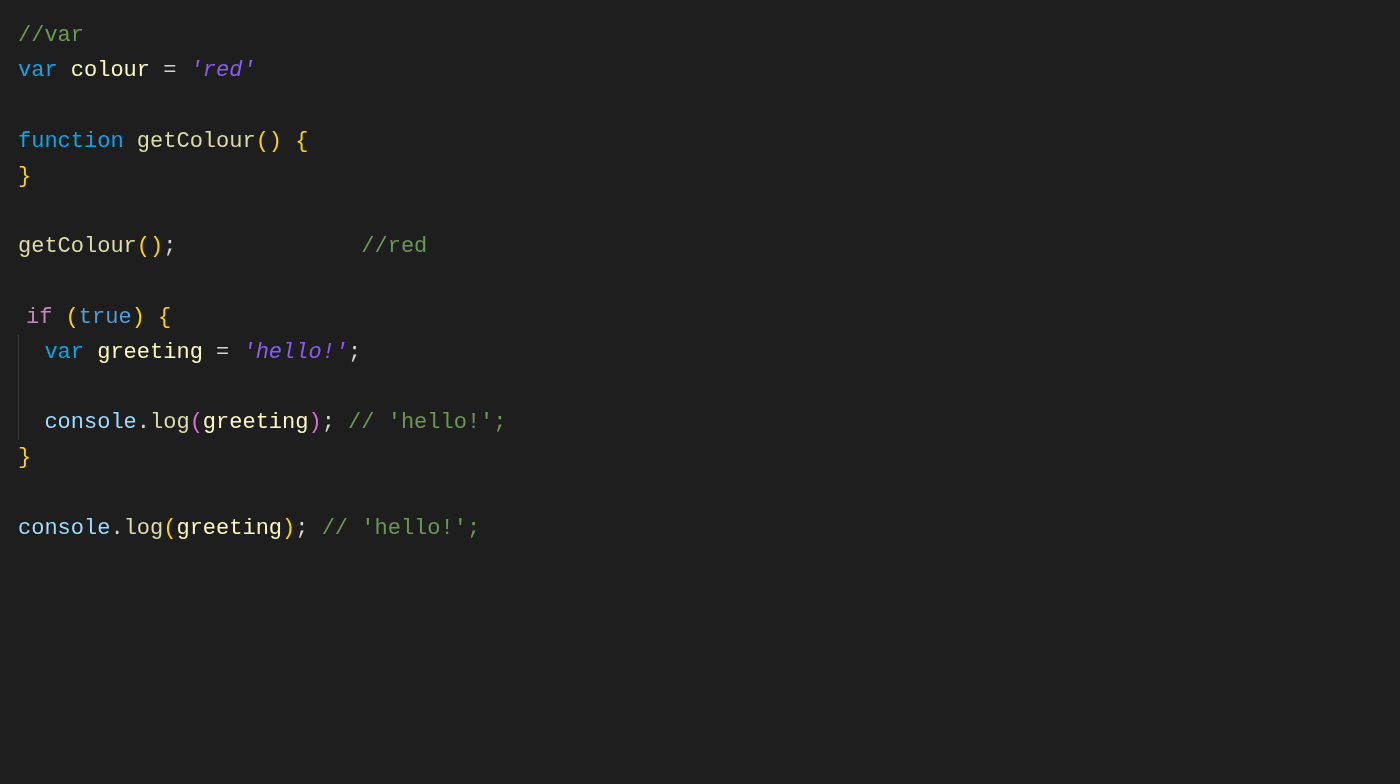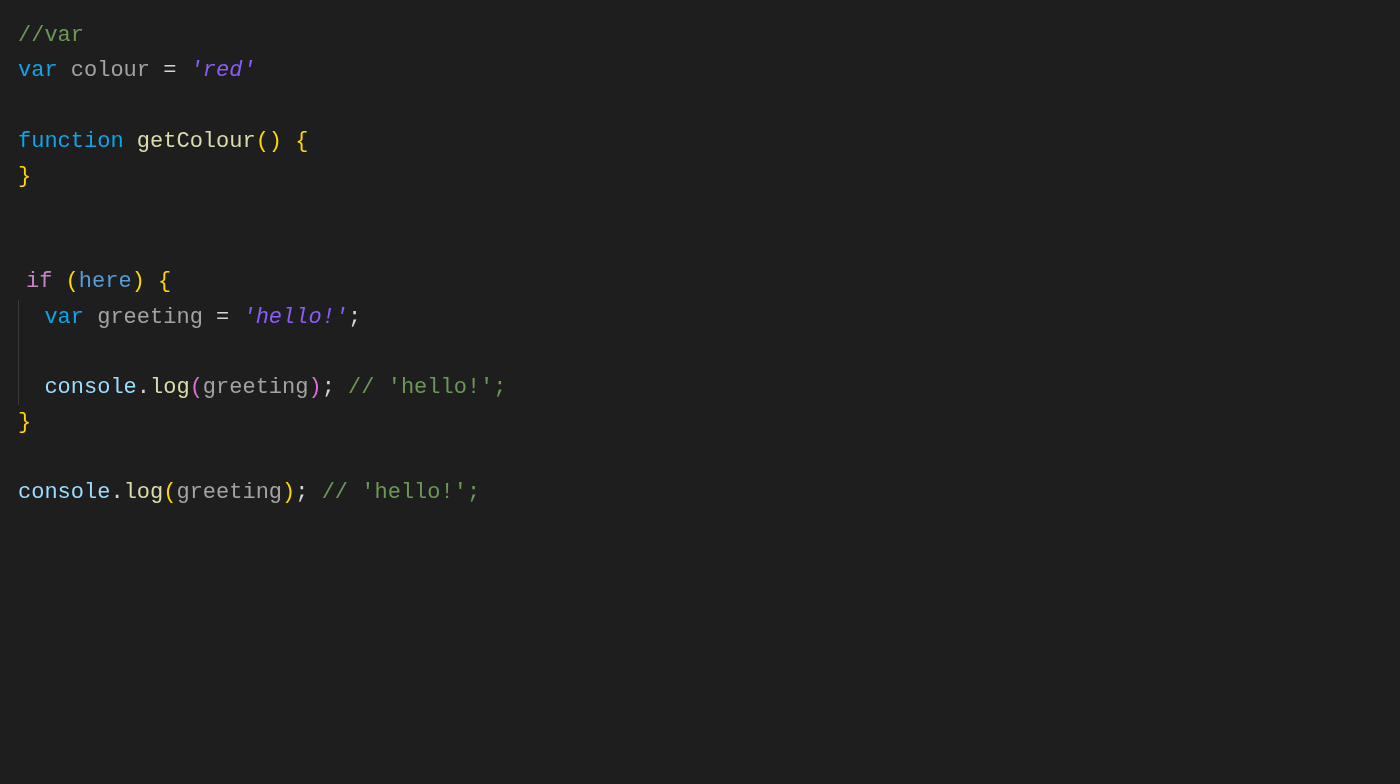--- a/index.html
+++ b/index.html
@@ -24,21 +24,21 @@
     position: absolute;
     left: 0;
     top: 0;
     bottom: 0;
     width: 1px;
     background: #3a3a3a;
   }
   .comment   { color: #6A9955; }
   .keyword   { color: #0ea5e9; }
   .keyword2  { color: #C586C0; margin-left: 8px; }
-  .variable  { color: #a3a3a3; }
+  .variable  { color: #fef9c3; }
   .object    { color: #9CDCFE; }
   .function  { color: #DCDCAA; }
   .string    { color: #8b5cf6; font-style: italic; }
   .punct     { color: #D4D4D4; }
   .boolean   { color: #569CD6; }
   .paren     { color: #FFD700; }
   .paren2    { color: #DA70D6; }
   .brace     { color: #FFD700; }
 </style>
 </head>
@@ -53,24 +53,25 @@
 
 <div class="line"></div>
 
 <div class="line"><span class="keyword">function</span><span class="function"> getColour</span><span class="paren">(</span><span class="paren">)</span><span> </span><span class="brace">{</span></div>
 
 
 <div class="line"><span class="brace">}</span></div>
 
 <div class="line"></div>
 
+<div class="line"><span class="function">getColour</span><span class="paren">(</span><span class="paren">)</span><span class="punct">;</span><span>              </span><span class="comment">//red</span></div>
 
 <div class="line"></div>
 
-<div class="line"><span class="keyword2">if</span><span> </span><span class="paren">(</span><span class="boolean">here</span><span class="paren">)</span><span> </span><span class="brace">{</span></div>
+<div class="line"><span class="keyword2">if</span><span> </span><span class="paren">(</span><span class="boolean">true</span><span class="paren">)</span><span> </span><span class="brace">{</span></div>
 
 <div class="line"><span class="indent-guide"></span><span>  </span><span class="keyword">var</span><span class="variable"> greeting </span><span class="punct">= </span><span class="string">'hello!'</span><span class="punct">;</span></div>
 
 <div class="line"><span class="indent-guide"></span></div>
 
 <div class="line"><span class="indent-guide"></span><span>  </span><span class="object">console</span><span class="punct">.</span><span class="function">log</span><span class="paren2">(</span><span class="variable">greeting</span><span class="paren2">)</span><span class="punct">;</span><span> </span><span class="comment">// 'hello!';</span></div>
 
 <div class="line"><span class="brace">}</span></div>
 
 <div class="line"></div>

